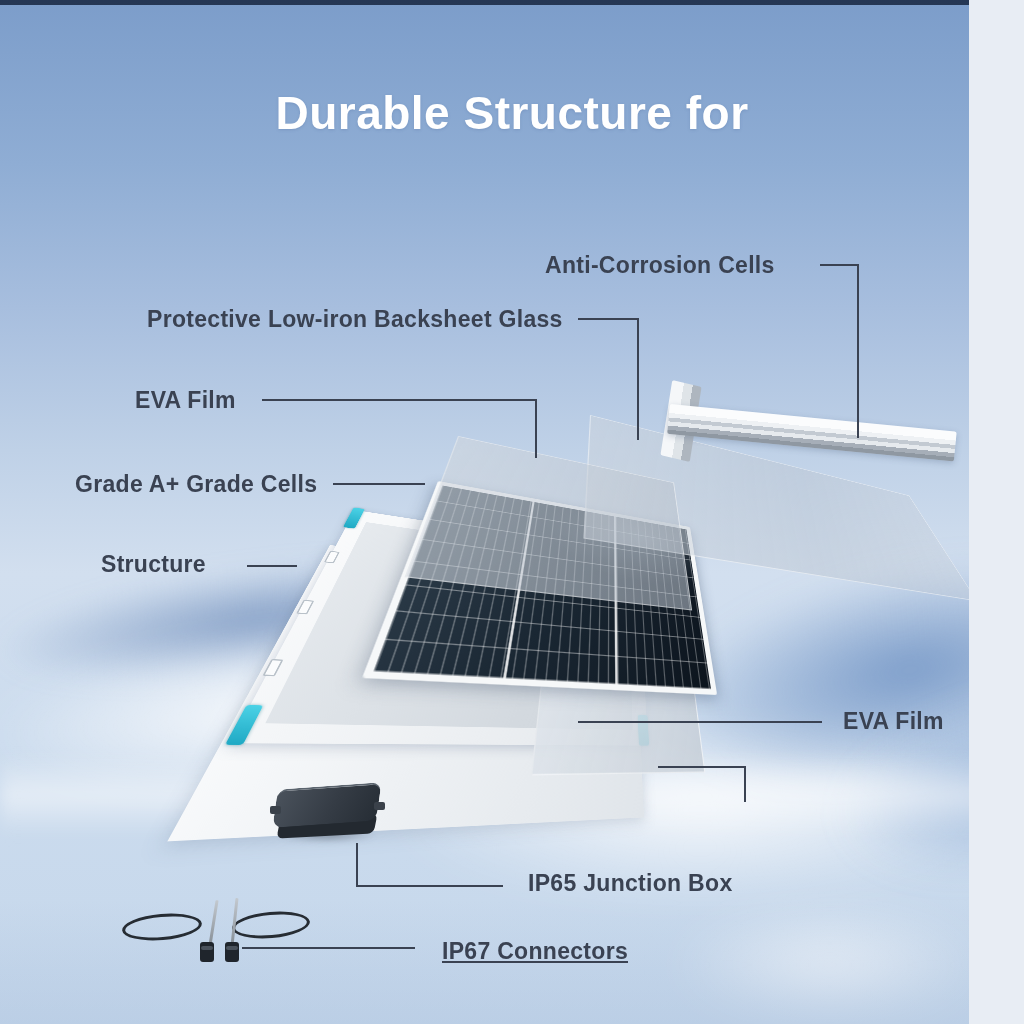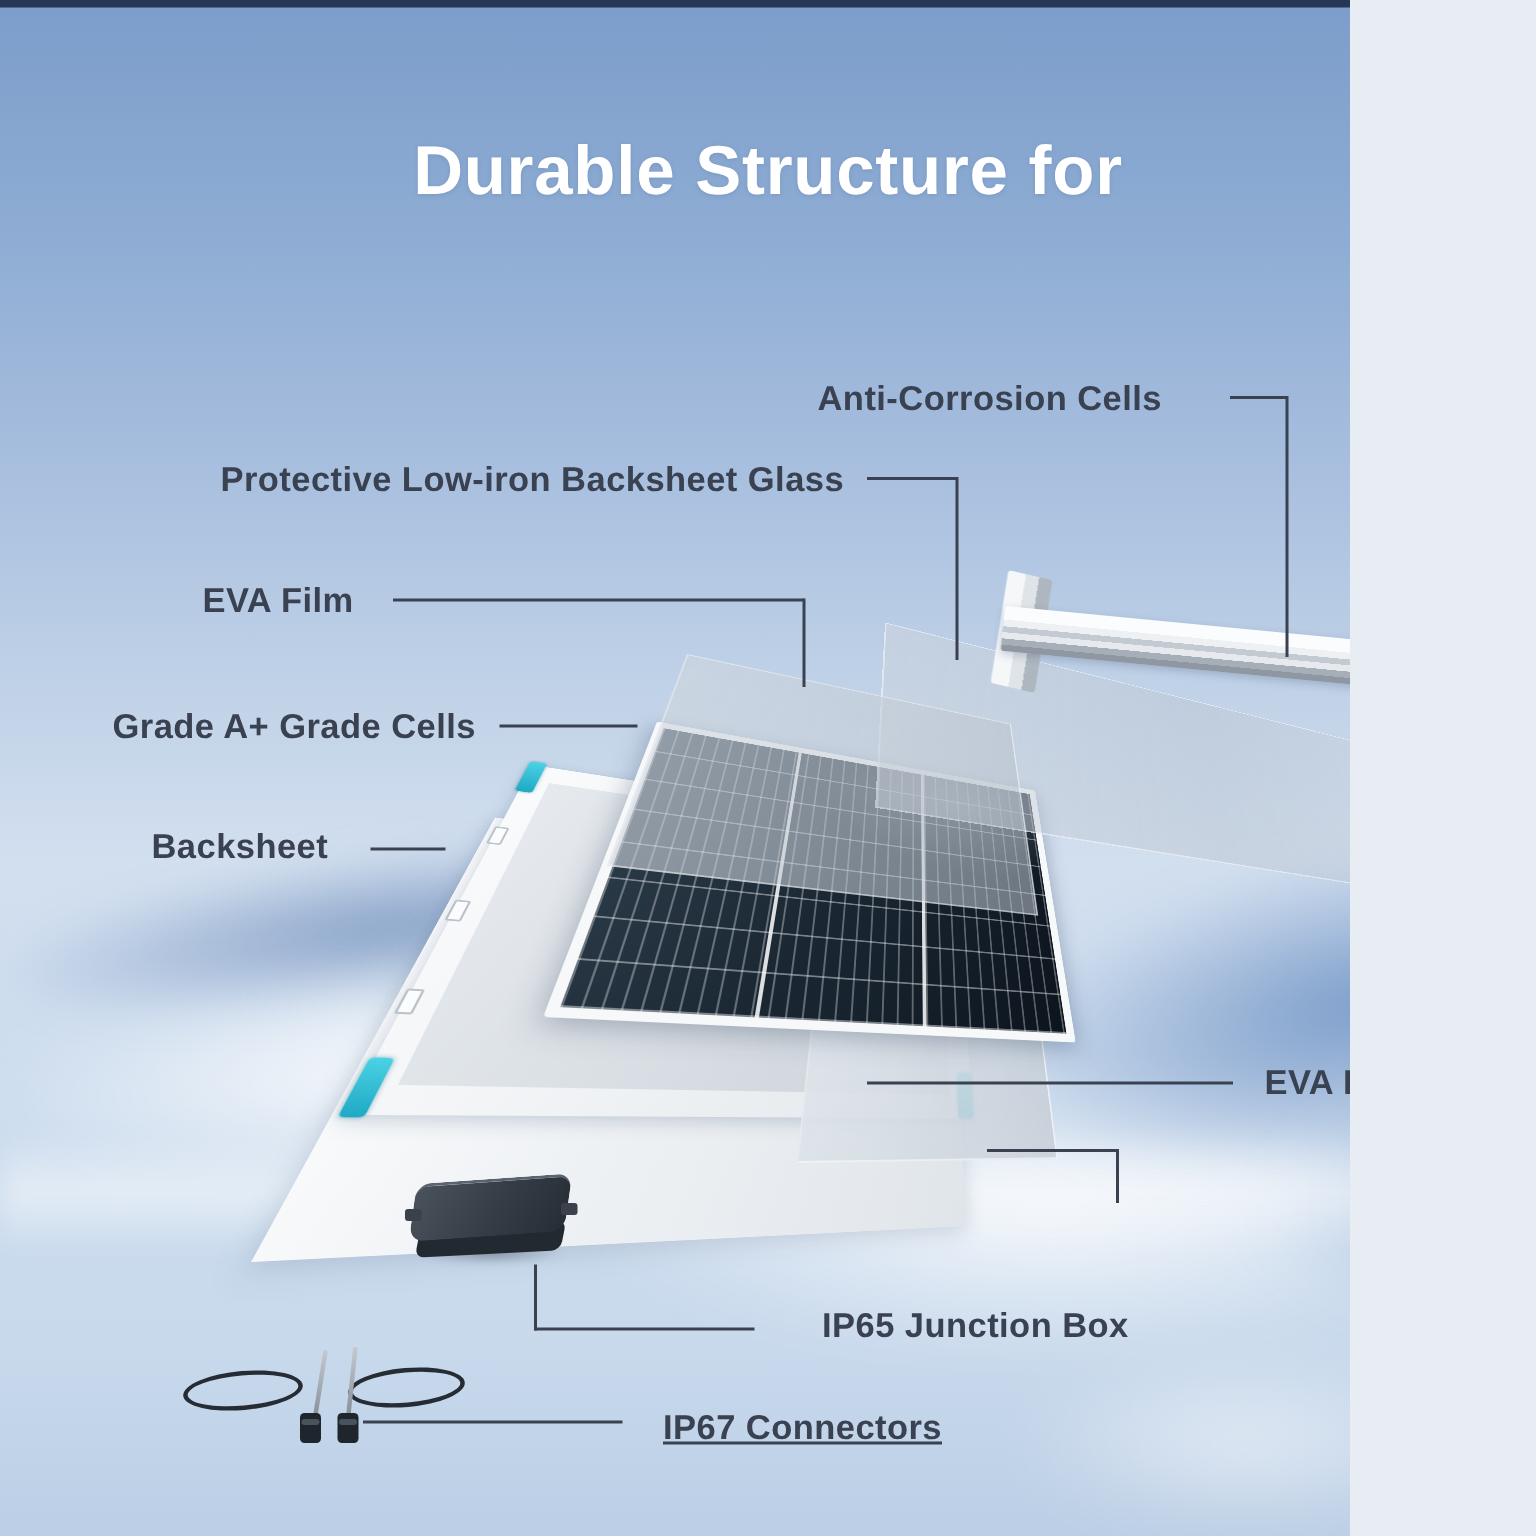--- a/index.html
+++ b/index.html
@@ -1,18 +1,18 @@
 <!DOCTYPE html>
 <html><head>
 <meta charset="utf-8">
 <style>
   * { margin:0; padding:0; box-sizing:border-box; }
   html,body { background:#e8edf4; font-family:"Liberation Sans", sans-serif; }
   .canvas {
-    position:relative; width:900px; height:1024px; overflow:hidden;
+    position:relative; width:969px; height:1024px; overflow:hidden;
     background:linear-gradient(180deg,#7c9dca 0%,#8fadd4 16%,#a7bede 30%,#bfd1e7 44%,#d2dfef 56%,#ccdcee 72%,#c5d7eb 100%);
   }
   .abs { position:absolute; }
   
   .wave { position:absolute; pointer-events:none; }
   .w-ridge { left:-120px; top:545px; width:760px; height:150px; transform:rotate(-7deg);
     background:radial-gradient(50% 50% at 50% 50%, rgba(122,150,192,.85), rgba(122,150,192,0) 70%); filter:blur(12px); }
   .w-cloud1 { left:-150px; top:600px; width:900px; height:220px; transform:rotate(-5deg);
     background:radial-gradient(50% 50% at 50% 50%, rgba(255,255,255,.95), rgba(255,255,255,0) 70%); filter:blur(18px); }
   .w-cloud2 { left:250px; top:680px; width:900px; height:260px;
@@ -170,18 +170,18 @@
   <div class="cline h" style="left:658px; top:766px; width:88px;"></div>
   <div class="cline v" style="left:744px; top:766px; height:36px;"></div>
   <div class="cline v" style="left:356px; top:843px; height:44px;"></div>
   <div class="cline h" style="left:356px; top:885px; width:147px;"></div>
   <div class="cline h" style="left:242px; top:947px; width:173px;"></div>
 
   <div class="lbl" style="left:545px; top:252px;">Anti-Corrosion Cells</div>
   <div class="lbl" style="left:147px; top:306px;">Protective Low-iron Backsheet Glass</div>
   <div class="lbl" style="left:135px; top:387px;">EVA Film</div>
   <div class="lbl" style="left:75px;  top:471px;">Grade A+ Grade Cells</div>
-  <div class="lbl" style="left:101px; top:551px;">Backsheet</div>
+  <div class="lbl" style="left:101px; top:551px;">Structure</div>
   <div class="lbl" style="left:843px; top:708px;">EVA Film</div>
-  <div class="lbl" style="left:528px; top:870px;margin-left:20px;">IP65 Junction Box</div>
+  <div class="lbl" style="left:528px; top:870px;">IP65 Junction Box</div>
   <div class="lbl" style="left:442px; top:938px;text-decoration:underline;">IP67 Connectors</div>
 
 </div>
 
 </body></html>

